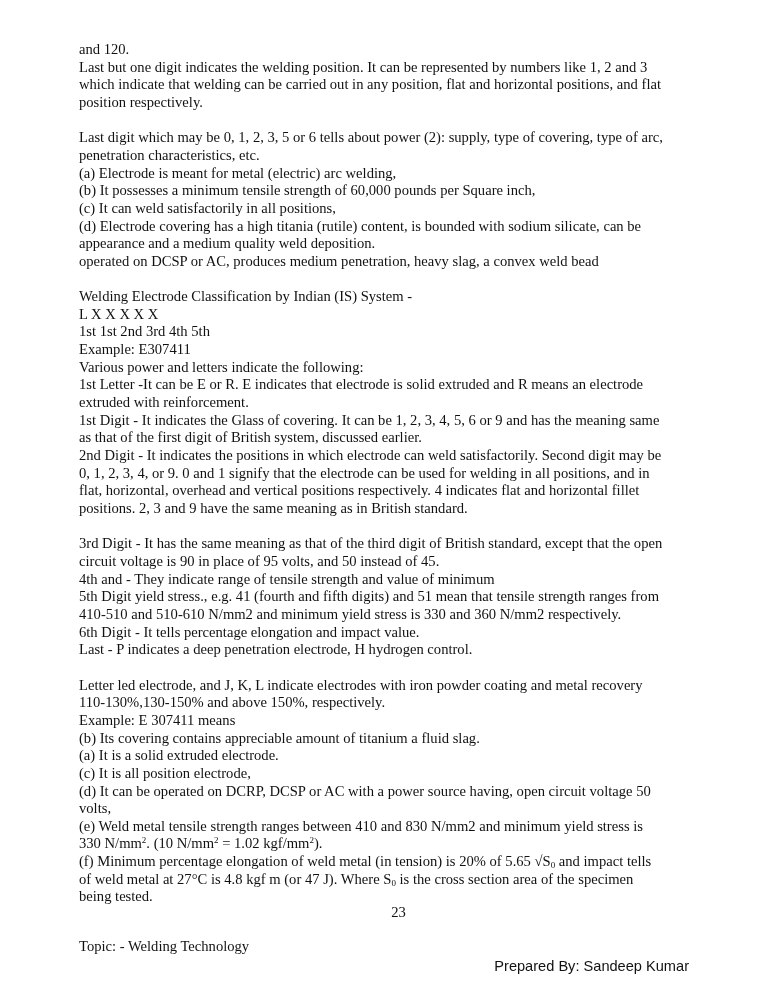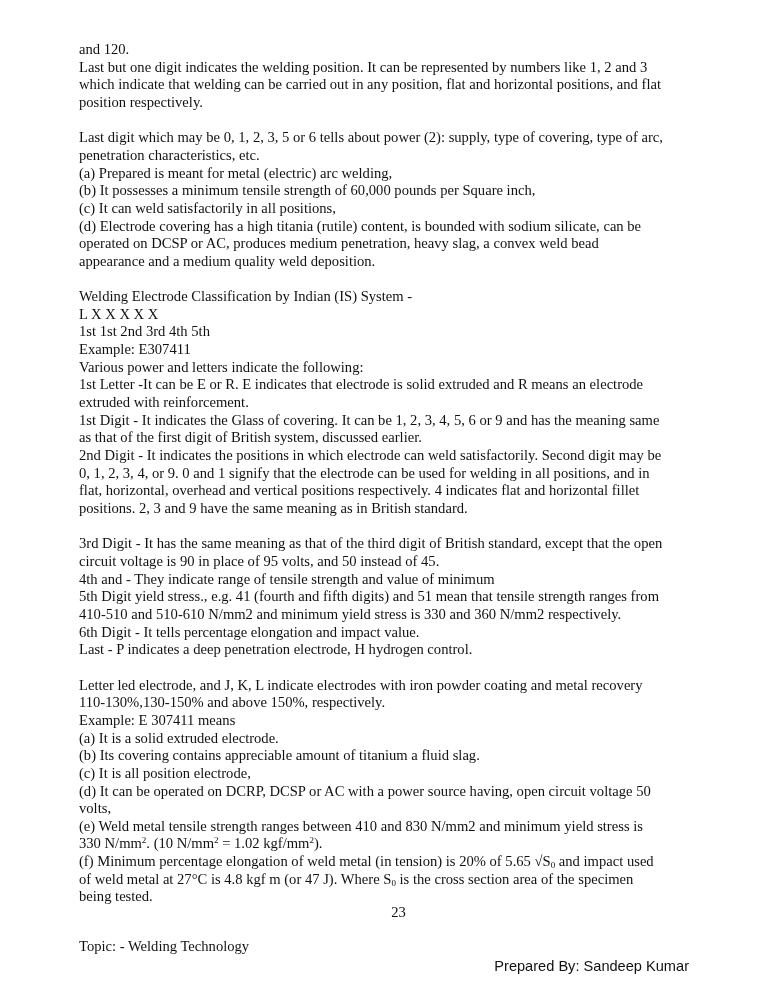--- a/index.html
+++ b/index.html
@@ -34,26 +34,26 @@
   <div>
     <span class="line">and 120.</span>
     <span class="line">Last but one digit indicates the welding position. It can be represented by numbers like 1, 2 and 3</span>
     <span class="line">which indicate that welding can be carried out in any position, flat and horizontal positions, and flat</span>
     <span class="line">position respectively.</span>
   </div>
   <span class="gap"></span>
   <div>
     <span class="line">Last digit which may be 0, 1, 2, 3, 5 or 6 tells about power (2): supply, type of covering, type of arc,</span>
     <span class="line">penetration characteristics, etc.</span>
-    <span class="line">(a) Prepared is meant for metal (electric) arc welding,</span>
+    <span class="line">(a) Electrode is meant for metal (electric) arc welding,</span>
     <span class="line">(b) It possesses a minimum tensile strength of 60,000 pounds per Square inch,</span>
     <span class="line">(c) It can weld satisfactorily in all positions,</span>
     <span class="line">(d) Electrode covering has a high titania (rutile) content, is bounded with sodium silicate, can be</span>
+    <span class="line">appearance and a medium quality weld deposition.</span>
     <span class="line">operated on DCSP or AC, produces medium penetration, heavy slag, a convex weld bead</span>
-    <span class="line">appearance and a medium quality weld deposition.</span>
   </div>
   <span class="gap"></span>
   <span class="line bold">Welding Electrode Classification by Indian (IS) System -</span>
   <div>
     <span class="line">L X X X X X</span>
     <span class="line">1st 1st 2nd 3rd 4th 5th</span>
     <span class="line">Example: E307411</span>
     <span class="line">Various power and letters indicate the following:</span>
     <span class="line">1st Letter -It can be E or R. E indicates that electrode is solid extruded and R means an electrode</span>
     <span class="line">extruded with reinforcement.</span>
@@ -72,28 +72,28 @@
     <span class="line">5th Digit yield stress., e.g. 41 (fourth and fifth digits) and 51 mean that tensile strength ranges from</span>
     <span class="line">410-510 and 510-610 N/mm2 and minimum yield stress is 330 and 360 N/mm2 respectively.</span>
     <span class="line">6th Digit - It tells percentage elongation and impact value.</span>
     <span class="line">Last - P indicates a deep penetration electrode, H hydrogen control.</span>
   </div>
   <span class="gap"></span>
   <div>
     <span class="line">Letter led electrode, and J, K, L indicate electrodes with iron powder coating and metal recovery</span>
     <span class="line">110-130%,130-150% and above 150%, respectively.</span>
     <span class="line">Example: E 307411 means</span>
+    <span class="line">(b) Its covering contains appreciable amount of titanium a fluid slag.</span>
     <span class="line">(a) It is a solid extruded electrode.</span>
-    <span class="line">(b) Its covering contains appreciable amount of titanium a fluid slag.</span>
     <span class="line">(c) It is all position electrode,</span>
     <span class="line">(d) It can be operated on DCRP, DCSP or AC with a power source having, open circuit voltage 50</span>
     <span class="line">volts,</span>
     <span class="line">(e) Weld metal tensile strength ranges between 410 and 830 N/mm2 and minimum yield stress is</span>
     <span class="line"><span>330 N/mm</span><sup>2</sup><span>. (10 N/mm</span><sup>2</sup><span> = 1.02 kgf/mm</span><sup>2</sup><span>).</span></span>
-    <span class="line"><span>(f) Minimum percentage elongation of weld metal (in tension) is 20% of 5.65 √S</span><sub>0</sub><span> and impact used</span></span>
+    <span class="line"><span>(f) Minimum percentage elongation of weld metal (in tension) is 20% of 5.65 √S</span><sub>0</sub><span> and impact tells</span></span>
     <span class="line"><span>of weld metal at 27°C is 4.8 kgf m (or 47 J). Where S</span><sub>0</sub><span> is the cross section area of the specimen</span></span>
     <span class="line">being tested.</span>
   </div>
 </div>
 
 <div class="pagenum">23</div>
 <div class="footer-left">Topic: - Welding Technology</div>
 <div class="footer-right">Prepared By: Sandeep Kumar</div>
 
 </body></html>

